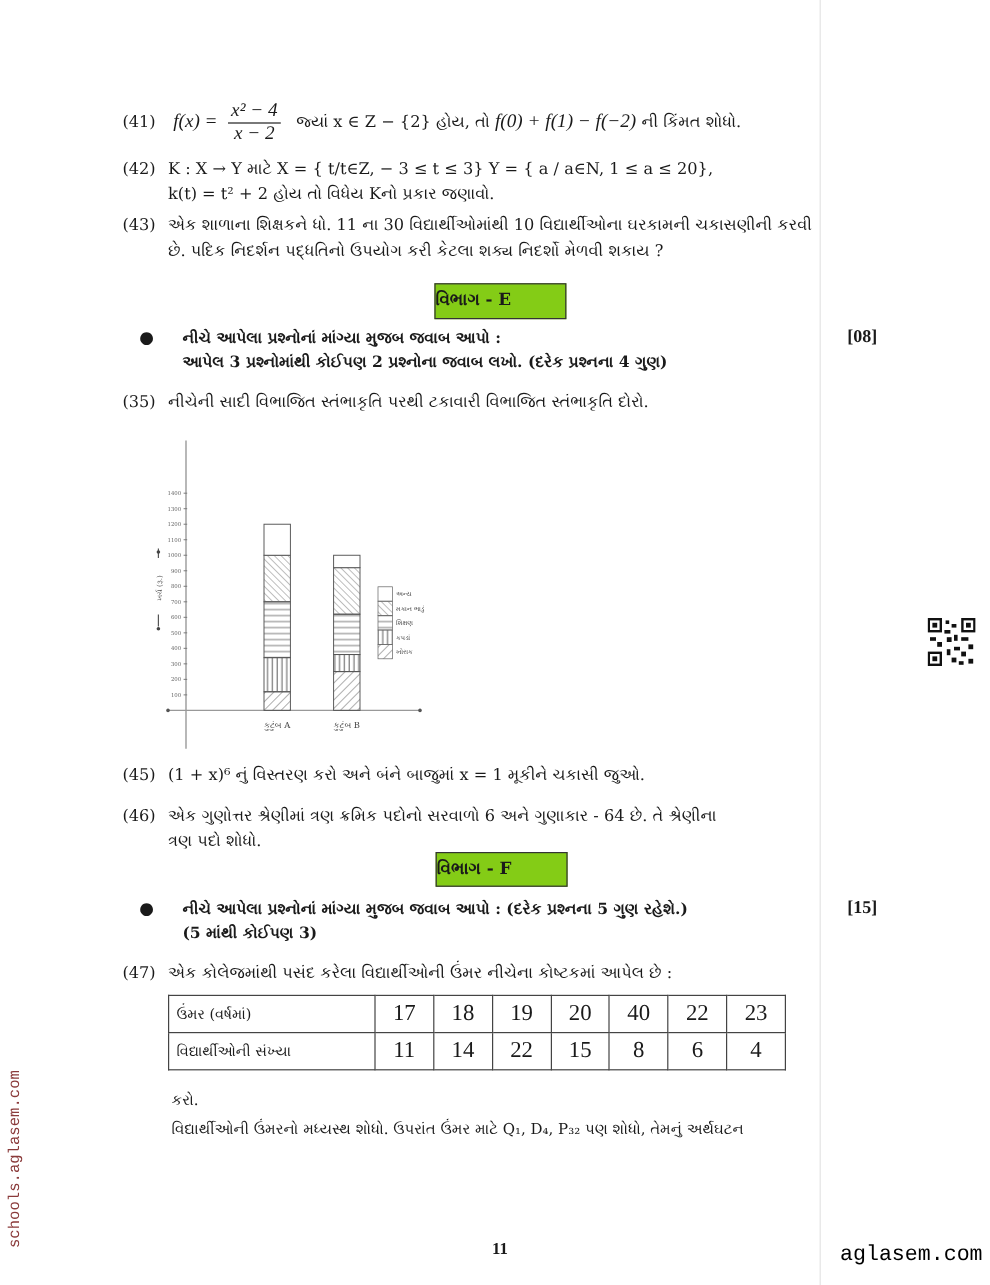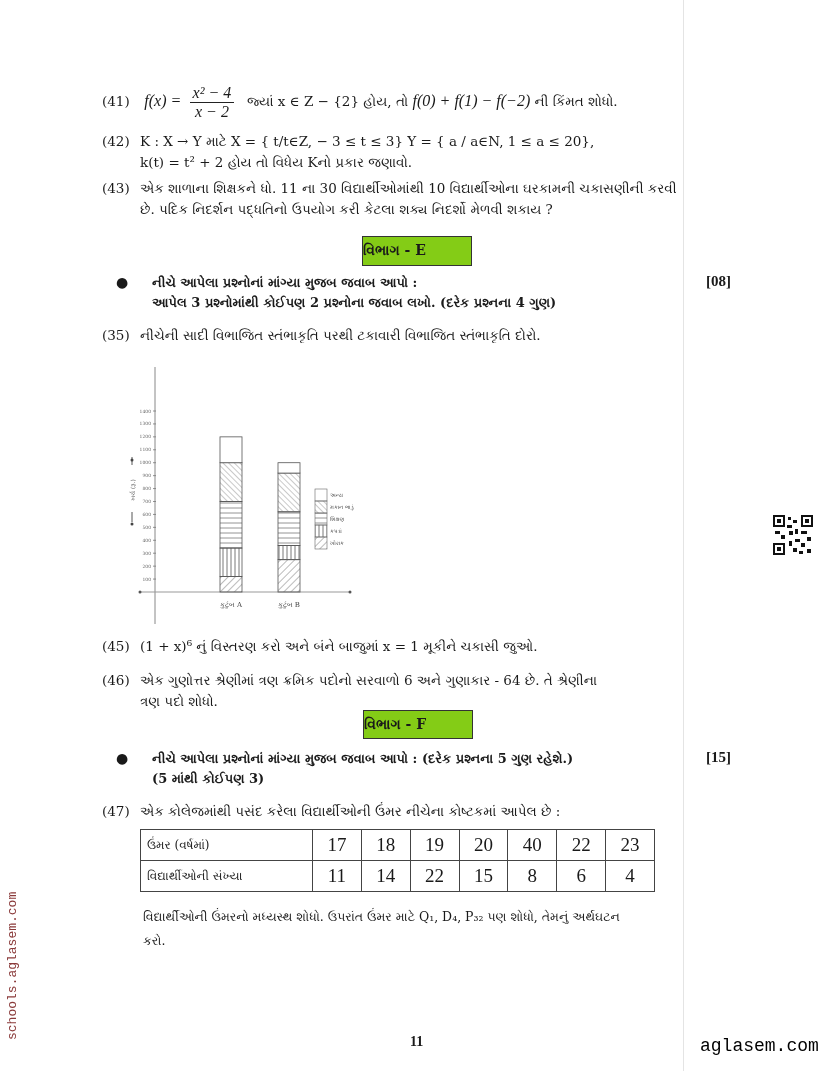--- a/index.html
+++ b/index.html
@@ -223,20 +223,20 @@
       <td>22</td>
       <td>15</td>
       <td>8</td>
       <td>6</td>
       <td>4</td>
     </tr>
   </tbody>
     </table>
 
   <div class="after-table">
+    <div>કરો.</div>
     <div>વિદ્યાર્થીઓની ઉંમરનો મધ્યસ્થ શોધો. ઉપરાંત ઉંમર માટે Q₁, D₄, P₃₂ પણ શોધો, તેમનું અર્થઘટન</div>
-    <div>કરો.</div>
   </div>
 
   <div class="page-num">11</div>
   <div class="wm-bottom">aglasem.com</div>
   <div class="wm-side">schools.aglasem.com</div>
 </div>
 
 </body></html>

